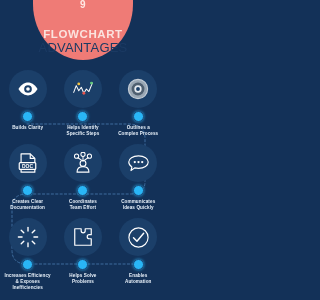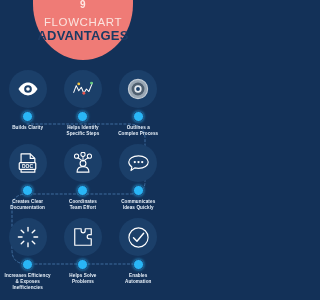--- a/index.html
+++ b/index.html
@@ -20,25 +20,25 @@
   }
   .header-inner{
     position:absolute;left:0;right:0;top:34px;text-align:center;
   }
   .hdr-num{
     display:block;color:#ffe9e4;font-size:10px;line-height:10px;
     font-weight:bold;letter-spacing:.2px;
   }
   .hdr-sub{
     display:block;color:#fbe3de;font-size:11.5px;line-height:13px;
-    letter-spacing:.6px;margin-top:6px;
+    letter-spacing:.6px;margin-top:18px;font-weight:bold;
   }
   .hdr-main{
     display:block;color:#1b3a63;font-size:13px;line-height:14px;
-    font-weight:bold;letter-spacing:.2px;margin-top:0px;
+    font-weight:normal;letter-spacing:.2px;margin-top:0px;
   }
 
   
   #connectors{position:absolute;left:0;top:0;width:166px;height:300px;z-index:1;}
 
   
   .grid{position:absolute;left:0;top:70px;width:166px;z-index:2;}
   .row{display:flex;width:166px;}
   .cell{width:55.3px;display:flex;flex-direction:column;align-items:center;}
   .circle{

